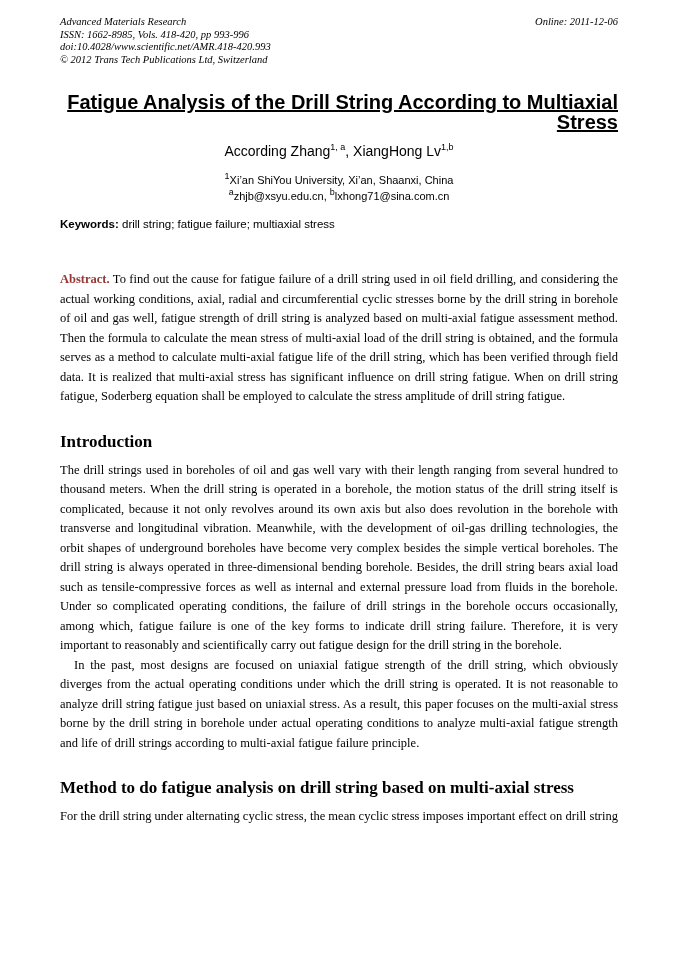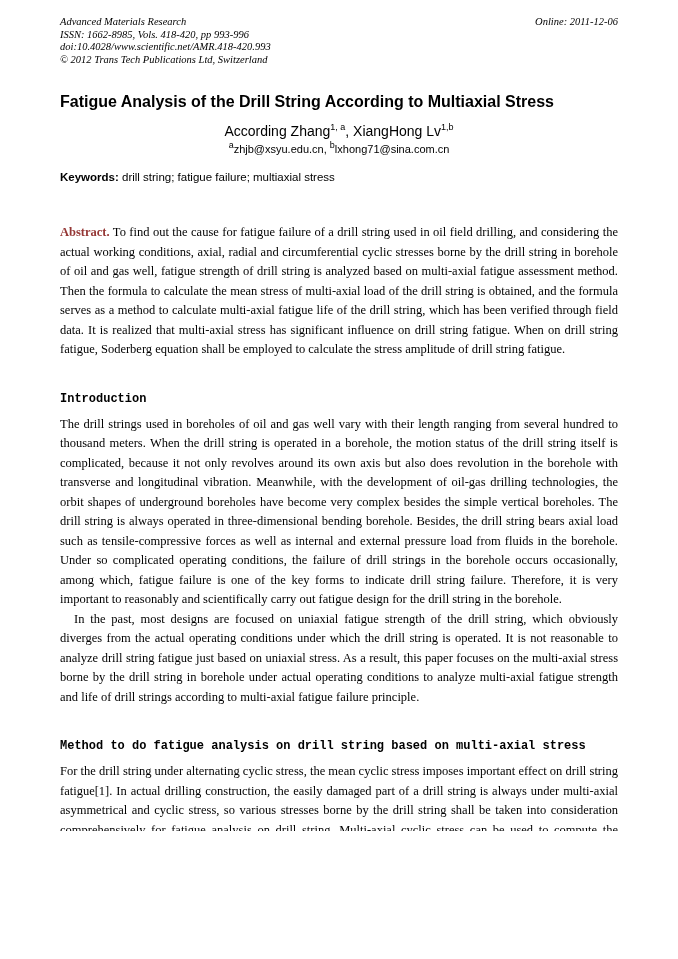--- a/index.html
+++ b/index.html
@@ -25,24 +25,25 @@
     font-size: 10.5px;
     line-height: 12.5px;
   }
   .header-left div { white-space: nowrap; }
   .header-right { white-space: nowrap; }
 
   
   .paper-title {
     font-family: "Liberation Sans", sans-serif;
     font-weight: bold;
-    font-size: 16px;
+    font-size: 20px;
     line-height: 20px;
-    text-align: left;
+    text-align: right;
     margin-top: 26px;
+    text-decoration: underline;
   }
   .authors {
     font-family: "Liberation Sans", sans-serif;
     font-size: 14px;
     text-align: center;
     margin-top: 11px;
   }
   .authors sup, .affiliation sup, .emails sup { font-size: 9px; line-height: 0; }
   .affiliation {
     font-family: "Liberation Sans", sans-serif;
@@ -69,25 +70,24 @@
   .abstract {
     font-size: 12.5px;
     line-height: 19.5px;
     text-align: justify;
     margin-top: 40px;
   }
   .abstract .abs-label { font-weight: bold; }
 
   
   .section-heading {
-    font-size: 12px;
+    font-size: 17px;
     font-weight: bold;
-    margin-top: 32px;
+    margin-top: 25px;
     margin-bottom: 9px;
-    font-family: Liberation Mono, monospace;
   }
   p.body-par {
     font-size: 12.5px;
     line-height: 19.5px;
     text-align: justify;
   }
   p.body-par.indent { text-indent: 14px; }
 </style>
 </head>
 <body>
@@ -103,20 +103,23 @@
     </div>
     <div class="header-right">Online: 2011-12-06</div>
   </header>
 
   <h1 class="paper-title">Fatigue Analysis of the Drill String According to Multiaxial Stress</h1>
 
   <div class="authors">
     <span>According Zhang</span><sup>1, a</sup><span>, </span><span>XiangHong Lv</span><sup>1,b</sup>
   </div>
 
+  <div class="affiliation">
+    <sup>1</sup><span>Xi’an ShiYou University, Xi’an, Shaanxi, China</span>
+  </div>
 
   <div class="emails">
     <sup>a</sup><span>zhjb@xsyu.edu.cn</span><span>, </span><sup>b</sup><span>lxhong71@sina.com.cn</span>
   </div>
 
   <div class="keywords">
     <span class="kw-label">Keywords:</span><span> drill string; fatigue failure; multiaxial stress</span>
   </div>
 
   <p class="abstract">

